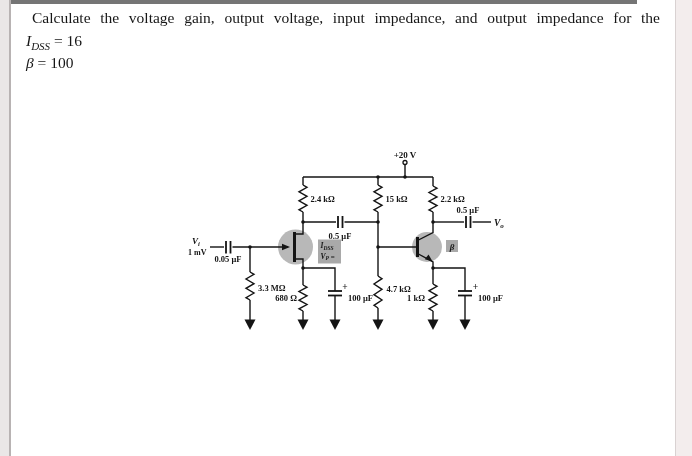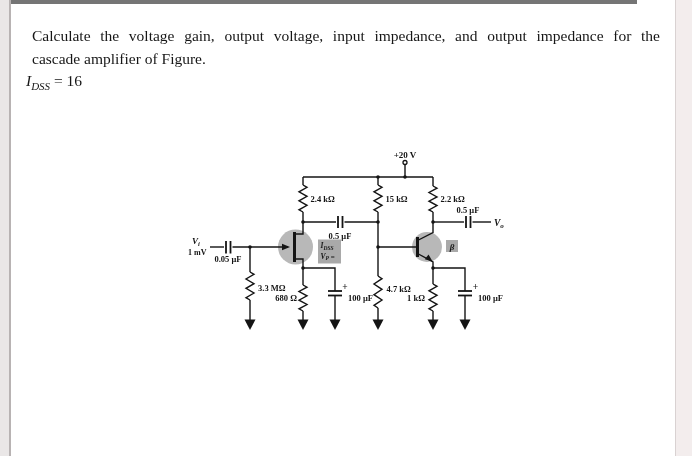--- a/index.html
+++ b/index.html
@@ -6,41 +6,41 @@
   body{
     width:692px;height:456px;overflow:hidden;background:#ffffff;
     font-family:"Liberation Serif","DejaVu Serif",serif;color:#161616;
     position:relative;
   }
   .left-strip{position:absolute;left:0;top:0;width:9px;height:456px;
     background:#eae7e7;border-right:2px solid #b8b3b3;}
   .right-strip{position:absolute;left:675px;top:0;width:17px;height:456px;
     background:#f3eded;border-left:1px solid #d9d2d2;}
   .top-bar{position:absolute;left:11px;top:0;width:626px;height:4px;background:#757575;}
-  .content{position:absolute;left:0;top:0;width:692px;padding-top:25px;}
+  .content{position:absolute;left:0;top:0;width:692px;padding-top:7px;}
   .statement{margin-left:32px;width:628px;font-size:15.5px;line-height:22.5px;}
   .statement.l1{text-align:justify;text-align-last:justify;}
   .eq{margin-left:26px;font-size:15.5px;line-height:22px;height:22px;}
   .it{font-style:italic;}
   .up{font-style:normal;}
   .eq sub{font-size:11px;font-style:italic;line-height:0;}
   svg text{font-family:"Liberation Serif","DejaVu Serif",serif;font-weight:bold;fill:#141414;}
   .circuit{position:absolute;left:180px;top:143px;}
 </style>
 </head>
 <body>
 
 <div class="left-strip"></div>
 <div class="right-strip"></div>
 <div class="top-bar"></div>
 
 <div class="content">
   <div class="statement l1">Calculate the voltage gain, output voltage, input impedance, and output impedance for the</div>
-  <div class="statement l2">cascade amplifier of Figure.</div>
   <div class="eq"><span class="it">I</span><sub>DSS</sub><span class="up"> = 16</span></div>
+  <div class="eq"><span class="it">β</span><span class="up"> = 100</span></div>
 </div>
 
 <svg class="circuit" width="350" height="200" viewBox="180 143 350 200">
 
   <circle cx="295.5" cy="247" r="17.5" fill="#b8b8b8"></circle>
   <circle cx="427" cy="247" r="15" fill="#b8b8b8"></circle>
 
   <g stroke="#141414" stroke-width="1.4" fill="none">
     <path d="M303,177 H433"></path>
     <path d="M303,177 V185"></path>

